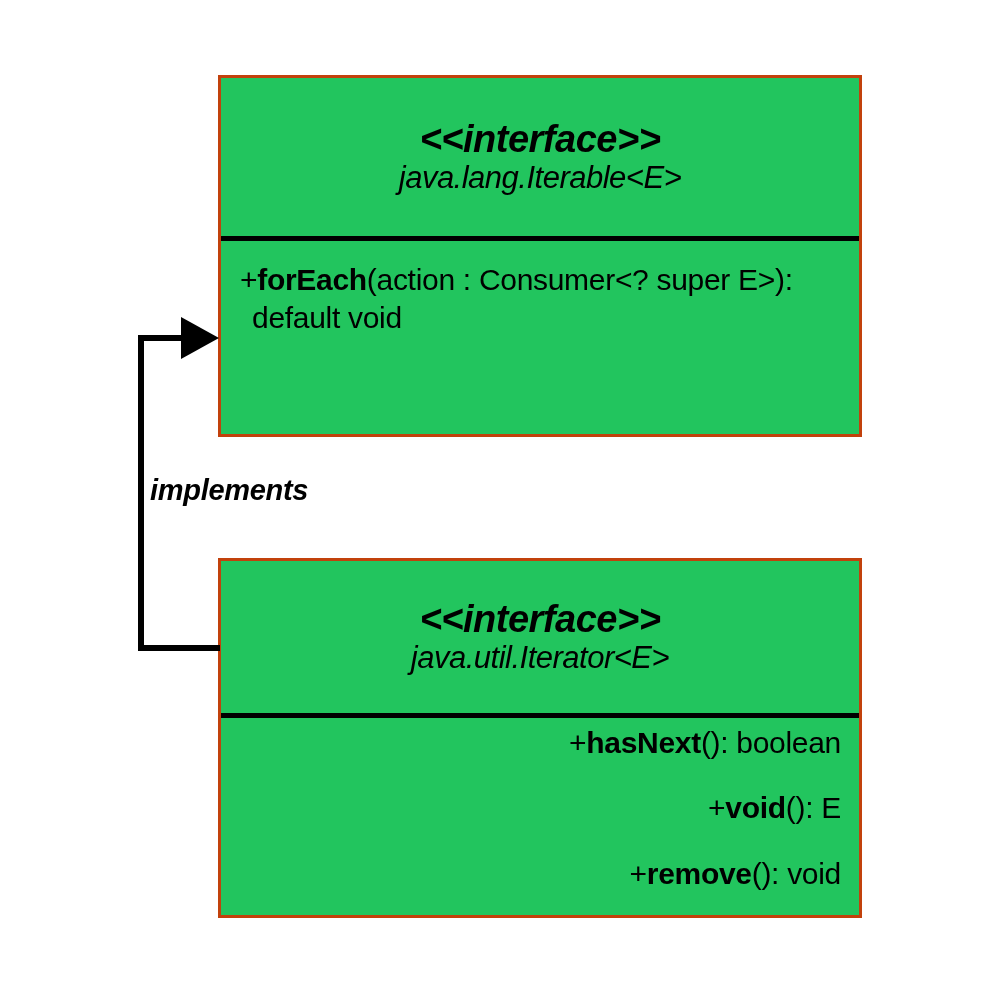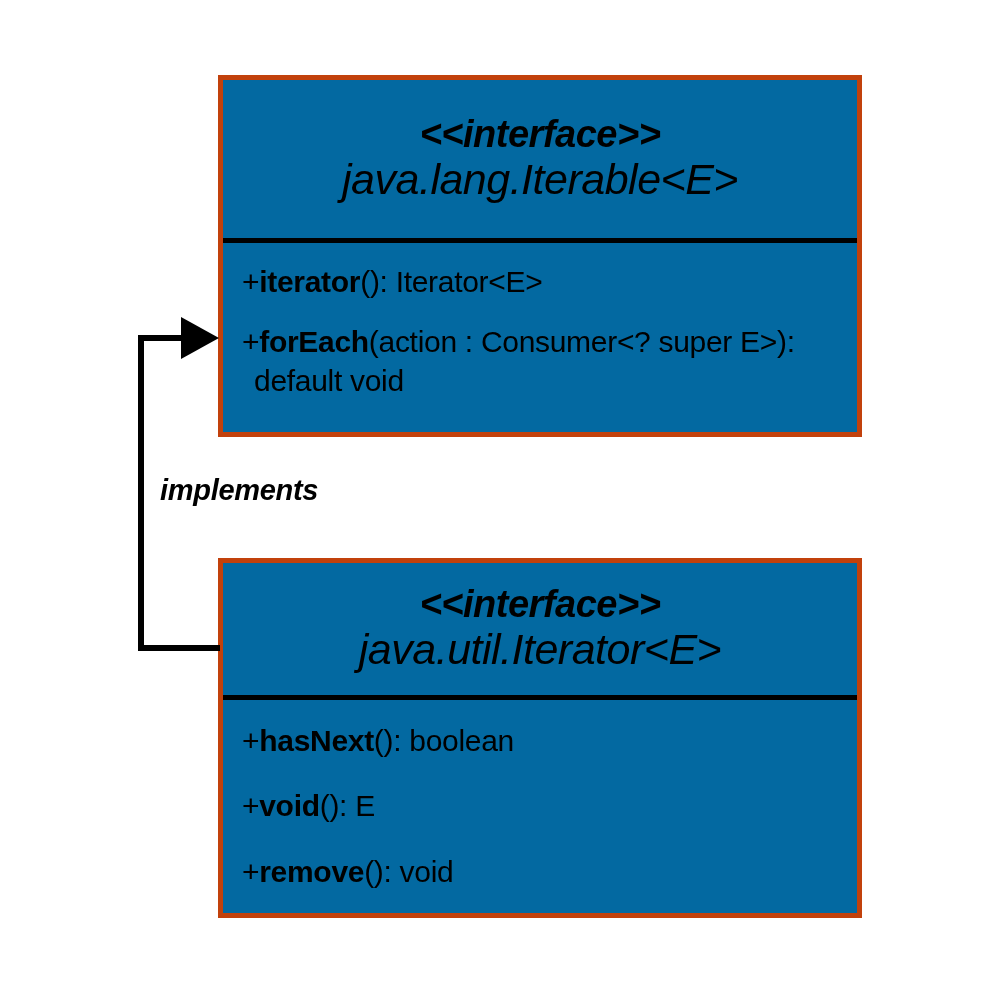--- a/index.html
+++ b/index.html
@@ -18,22 +18,22 @@
     position: relative;
     width: 1000px;
     height: 1000px;
     background: #ffffff;
   }
 
   
   .uml-class {
     position: absolute;
     box-sizing: border-box;
-    background: #0369a1;
-    border: 5px solid #c2410c;
+    background: #22c55e;
+    border: 3px solid #c2410c;
     display: flex;
     flex-direction: column;
   }
   #class-iterable {
     left: 218px;
     top: 75px;
     width: 644px;
     height: 362px;
   }
   #class-iterator {
@@ -58,21 +58,21 @@
   .stereotype {
     font-style: italic;
     font-weight: bold;
     font-size: 38px;
     line-height: 1.02;
     letter-spacing: -0.5px;
   }
   .class-name {
     font-style: italic;
     font-weight: normal;
-    font-size: 43px;
+    font-size: 31px;
     line-height: 1.08;
     letter-spacing: -0.5px;
     margin-top: 2px;
   }
 
   .class-members {
     box-sizing: border-box;
     flex: 1;
     padding: 20px 18px 10px 19px;
     display: flex;
@@ -88,21 +88,21 @@
   .member .mname {
     font-weight: bold;
   }
   #iterable-members .member { margin-bottom: 22px; }
   #iterable-members .member:last-child { margin-bottom: 16px; }
   
   #iterable-members .member.wrap {
     padding-left: 12px;
     text-indent: -12px;
   }
-  #iterator-members { padding-top: 22px; }
+  #iterator-members { padding-top: 6px; text-align: right; }
   #iterator-members .member { margin-bottom: 27px; }
   #iterator-members .member:last-child { margin-bottom: 12px; }
 
   
   .conn {
     position: absolute;
     background: #000000;
   }
   #conn-vertical {
     left: 138px;
@@ -127,43 +127,40 @@
     left: 181px;
     top: 317px;
     width: 0;
     height: 0;
     border-top: 21px solid transparent;
     border-bottom: 21px solid transparent;
     border-left: 38px solid #000000;
   }
   #implements-label {
     position: absolute;
-    left: 160px;
+    left: 150px;
     top: 474px;
     font-size: 29px;
     font-style: italic;
     font-weight: bold;
     letter-spacing: -0.3px;
     white-space: nowrap;
   }
 </style>
 </head>
 <body>
 
 <div id="canvas">
 
   <div class="uml-class" id="class-iterable">
     <div class="class-header">
       <div class="stereotype">&lt;&lt;interface&gt;&gt;</div>
       <div class="class-name">java.lang.Iterable&lt;E&gt;</div>
     </div>
     <div class="class-members" id="iterable-members">
-      <div class="member">
-        <span>+</span><span class="mname">iterator</span><span>(): Iterator&lt;E&gt;</span>
-      </div>
       <div class="member wrap">
         <span>+</span><span class="mname">forEach</span><span>(action : Consumer&lt;? super E&gt;): default void</span>
       </div>
     </div>
   </div>
 
   <div class="uml-class" id="class-iterator">
     <div class="class-header">
       <div class="stereotype">&lt;&lt;interface&gt;&gt;</div>
       <div class="class-name">java.util.Iterator&lt;E&gt;</div>

